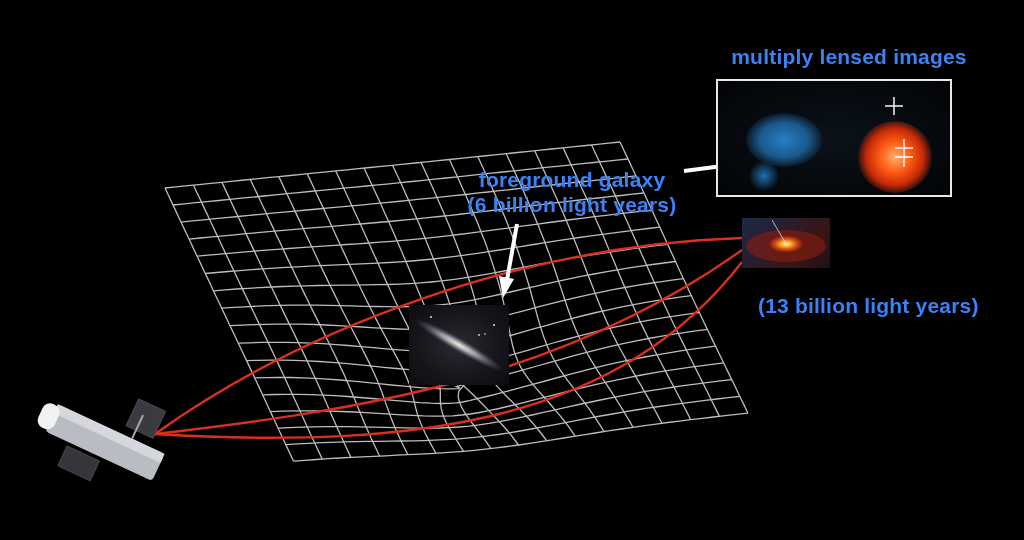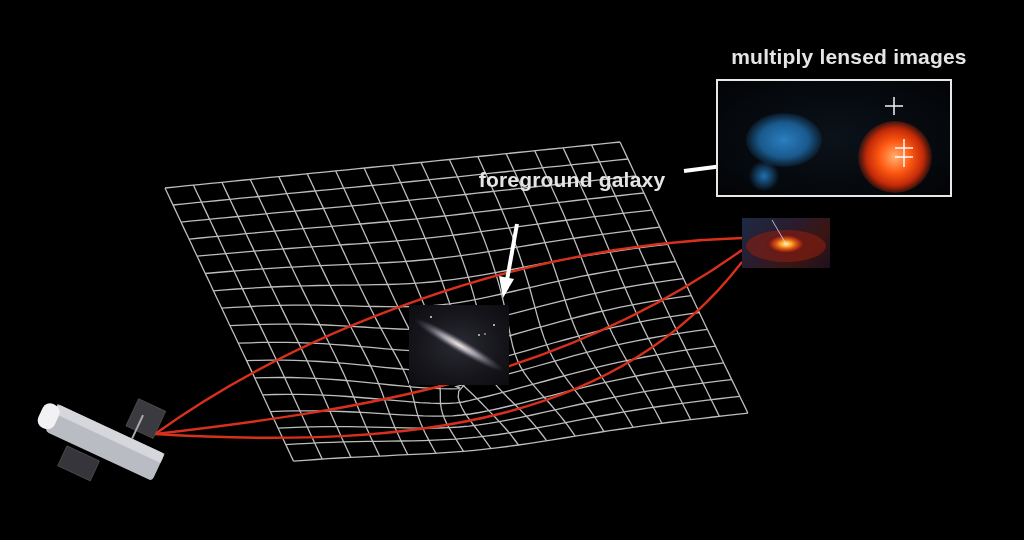--- a/index.html
+++ b/index.html
@@ -1,19 +1,19 @@
 <!DOCTYPE html>
 <html><head>
 <meta charset="utf-8">
 <style>
   html, body { margin:0; padding:0; }
   body { width:1024px; height:540px; background:#000; position:relative; overflow:hidden;
          font-family:"Liberation Sans", "DejaVu Sans", sans-serif; }
   #scene { position:absolute; left:0; top:0; width:1024px; height:540px; }
-  .label { position:absolute; color:#e5e5e5; font-weight:bold; font-size:21px; line-height:25px;
+  .label { position:absolute; color:#3b82f6; font-weight:bold; font-size:21px; line-height:25px;
            text-align:center; white-space:nowrap; letter-spacing:0.2px; }
   .inset { position:absolute; left:716px; top:79px; width:236px; height:118px;
            border:2px solid #e8e8e8; box-sizing:border-box; overflow:hidden;
            background:radial-gradient(ellipse at 50% 50%, #0b121a 0%, #05080c 70%, #020305 100%); }
   .blob { position:absolute; border-radius:50%; }
   .quasar-img { position:absolute; left:742px; top:218px; width:88px; height:50px; overflow:hidden;
                 background:linear-gradient(135deg,#1c2a44 0%,#2a1c2e 40%,#3a1512 70%,#1c1020 100%); }
   .galaxy-img { position:absolute; left:409px; top:305px; width:100px; height:80px; overflow:hidden;
                 background:radial-gradient(ellipse at 50% 50%,#2a2a32 0%,#15151b 60%,#0c0c10 100%); }
   .telescope { position:absolute; left:30px; top:392px; width:150px; height:110px; }
@@ -142,16 +142,18 @@
       <line x1="177" y1="67" x2="195" y2="67"></line>
         <line x1="177" y1="76" x2="195" y2="76"></line>
     </g>
   </svg>
 </div>
 
 <div class="label" style="left:724px;top:44px;width:250px;">multiply lensed images</div>
 
 <div class="label" style="left:452px;top:167px;width:240px;">
   <div>foreground galaxy</div>
+  <div>(6 billion light years)</div>
 </div>
 
 <div class="label" style="left:758px;top:293px;width:210px;">
+  <div>(13 billion light years)</div>
 </div>
 
 </body></html>

